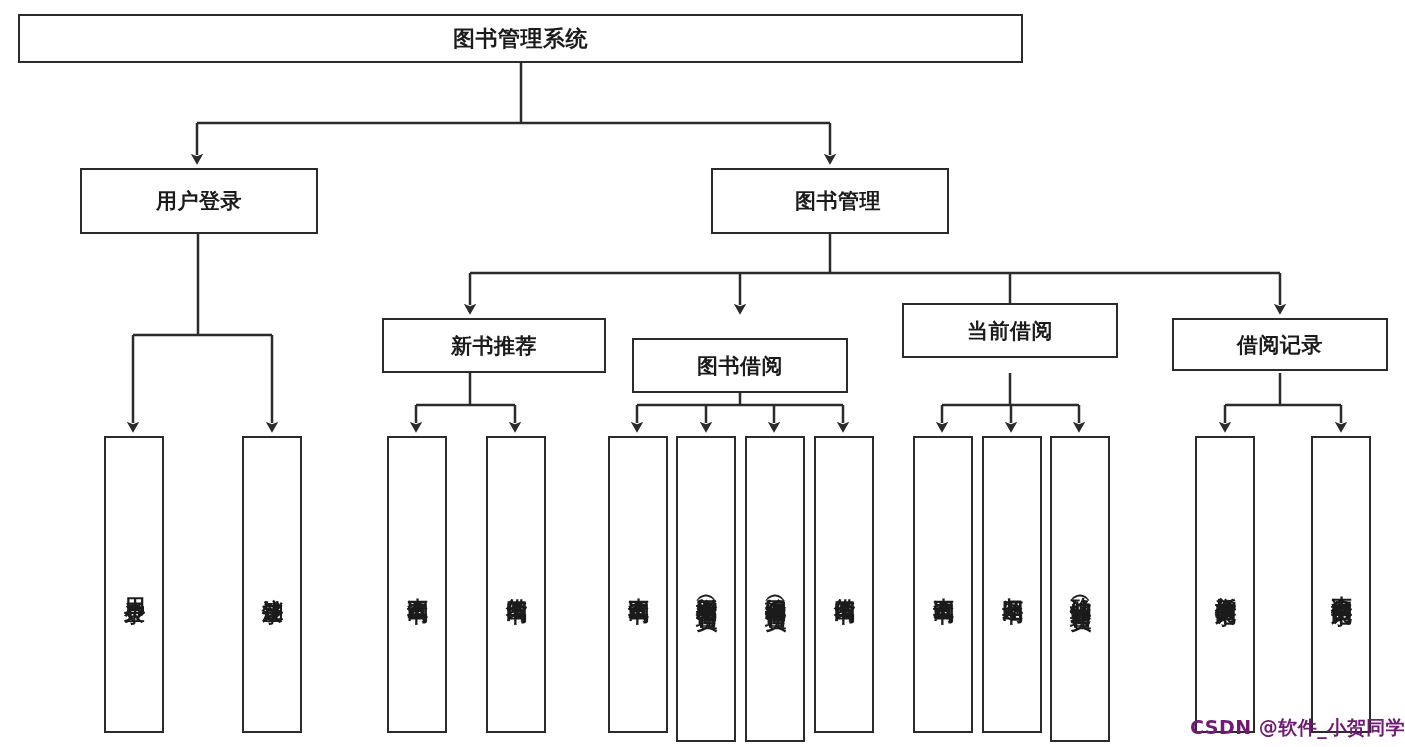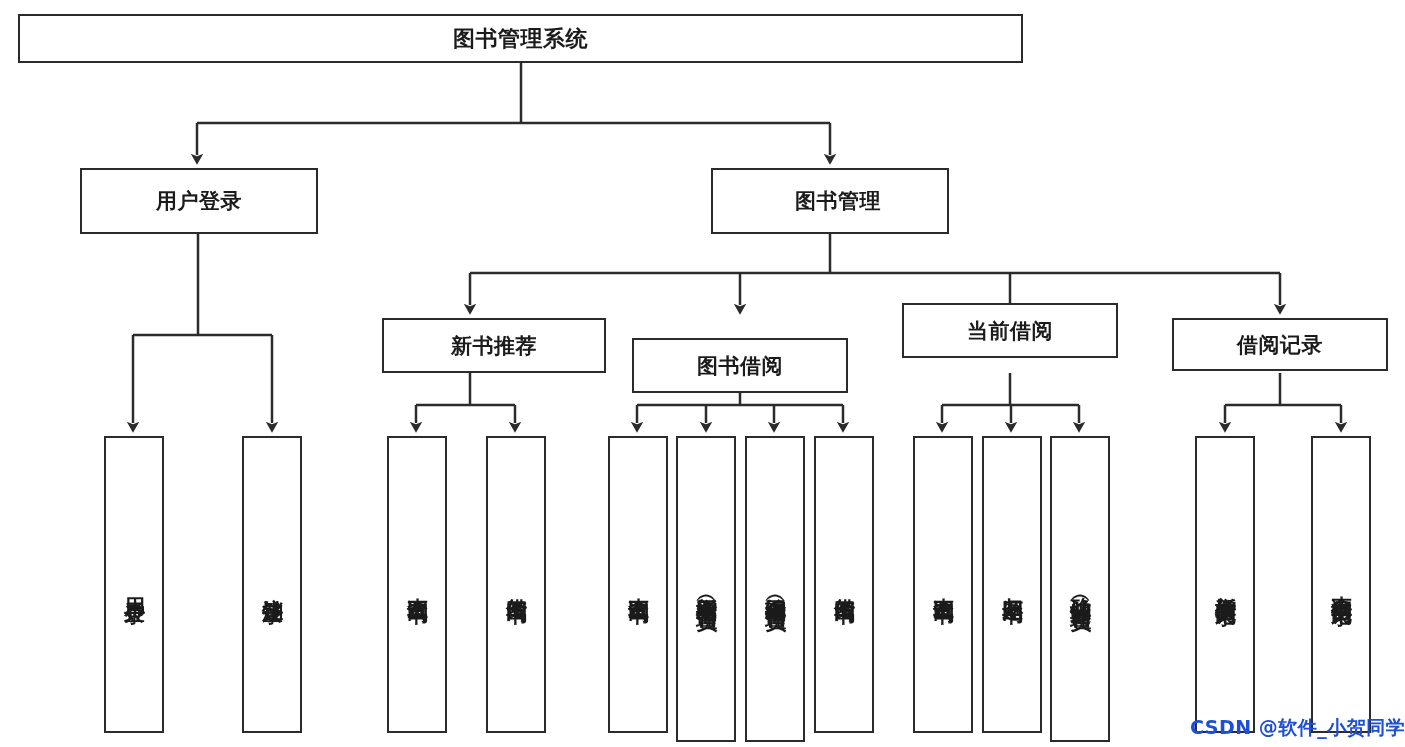--- a/index.html
+++ b/index.html
@@ -54,21 +54,21 @@
   .node.v .vtext {
     writing-mode: vertical-rl;
     text-orientation: upright;
     line-height: 1.32;
     letter-spacing: 2px;
     white-space: nowrap;
     text-align: center;
   }
   .watermark {
     position: absolute;
-    color: #1d4ed8;
+    color: #701a75;
     font-size: 19px;
     white-space: nowrap;
     letter-spacing: 0.5px;
     pointer-events: none;
   }
 </style>
 </head>
 <body>
 
 <div id="diagram">

